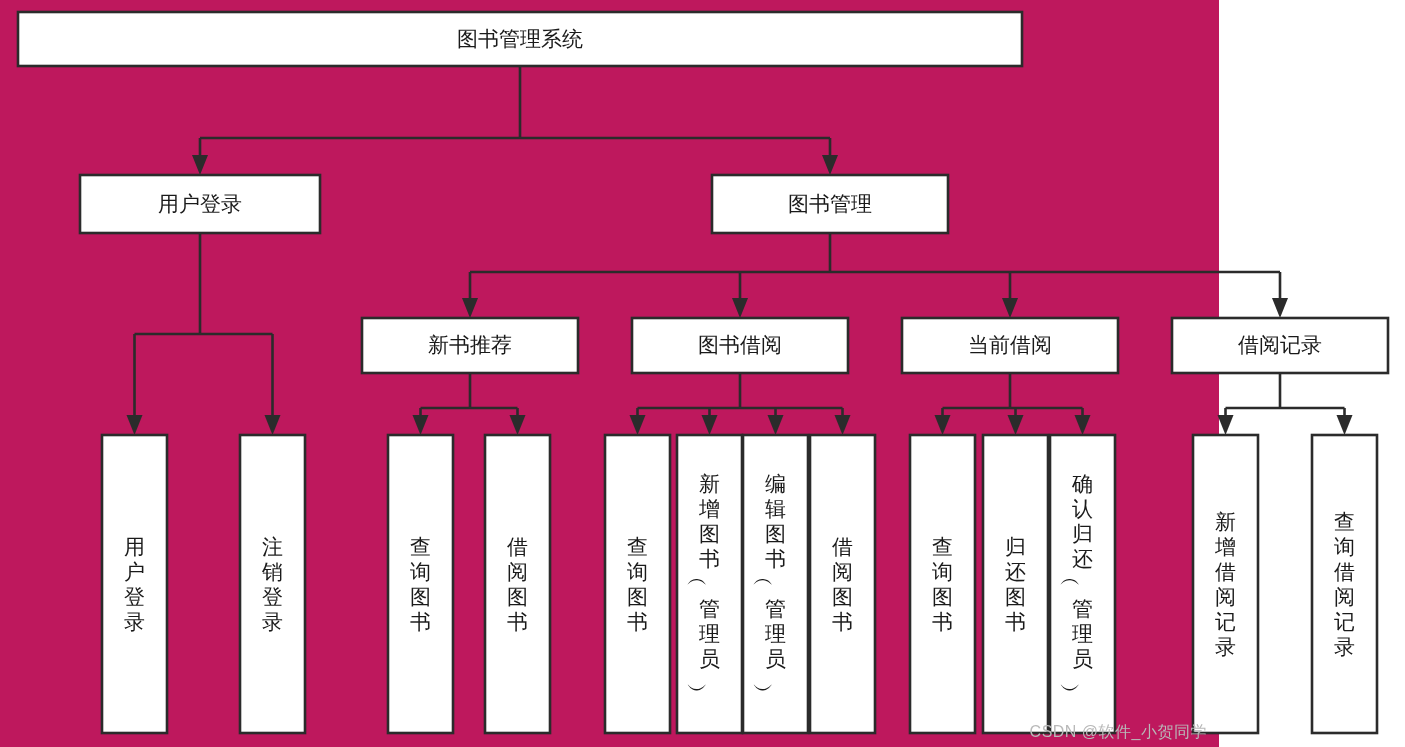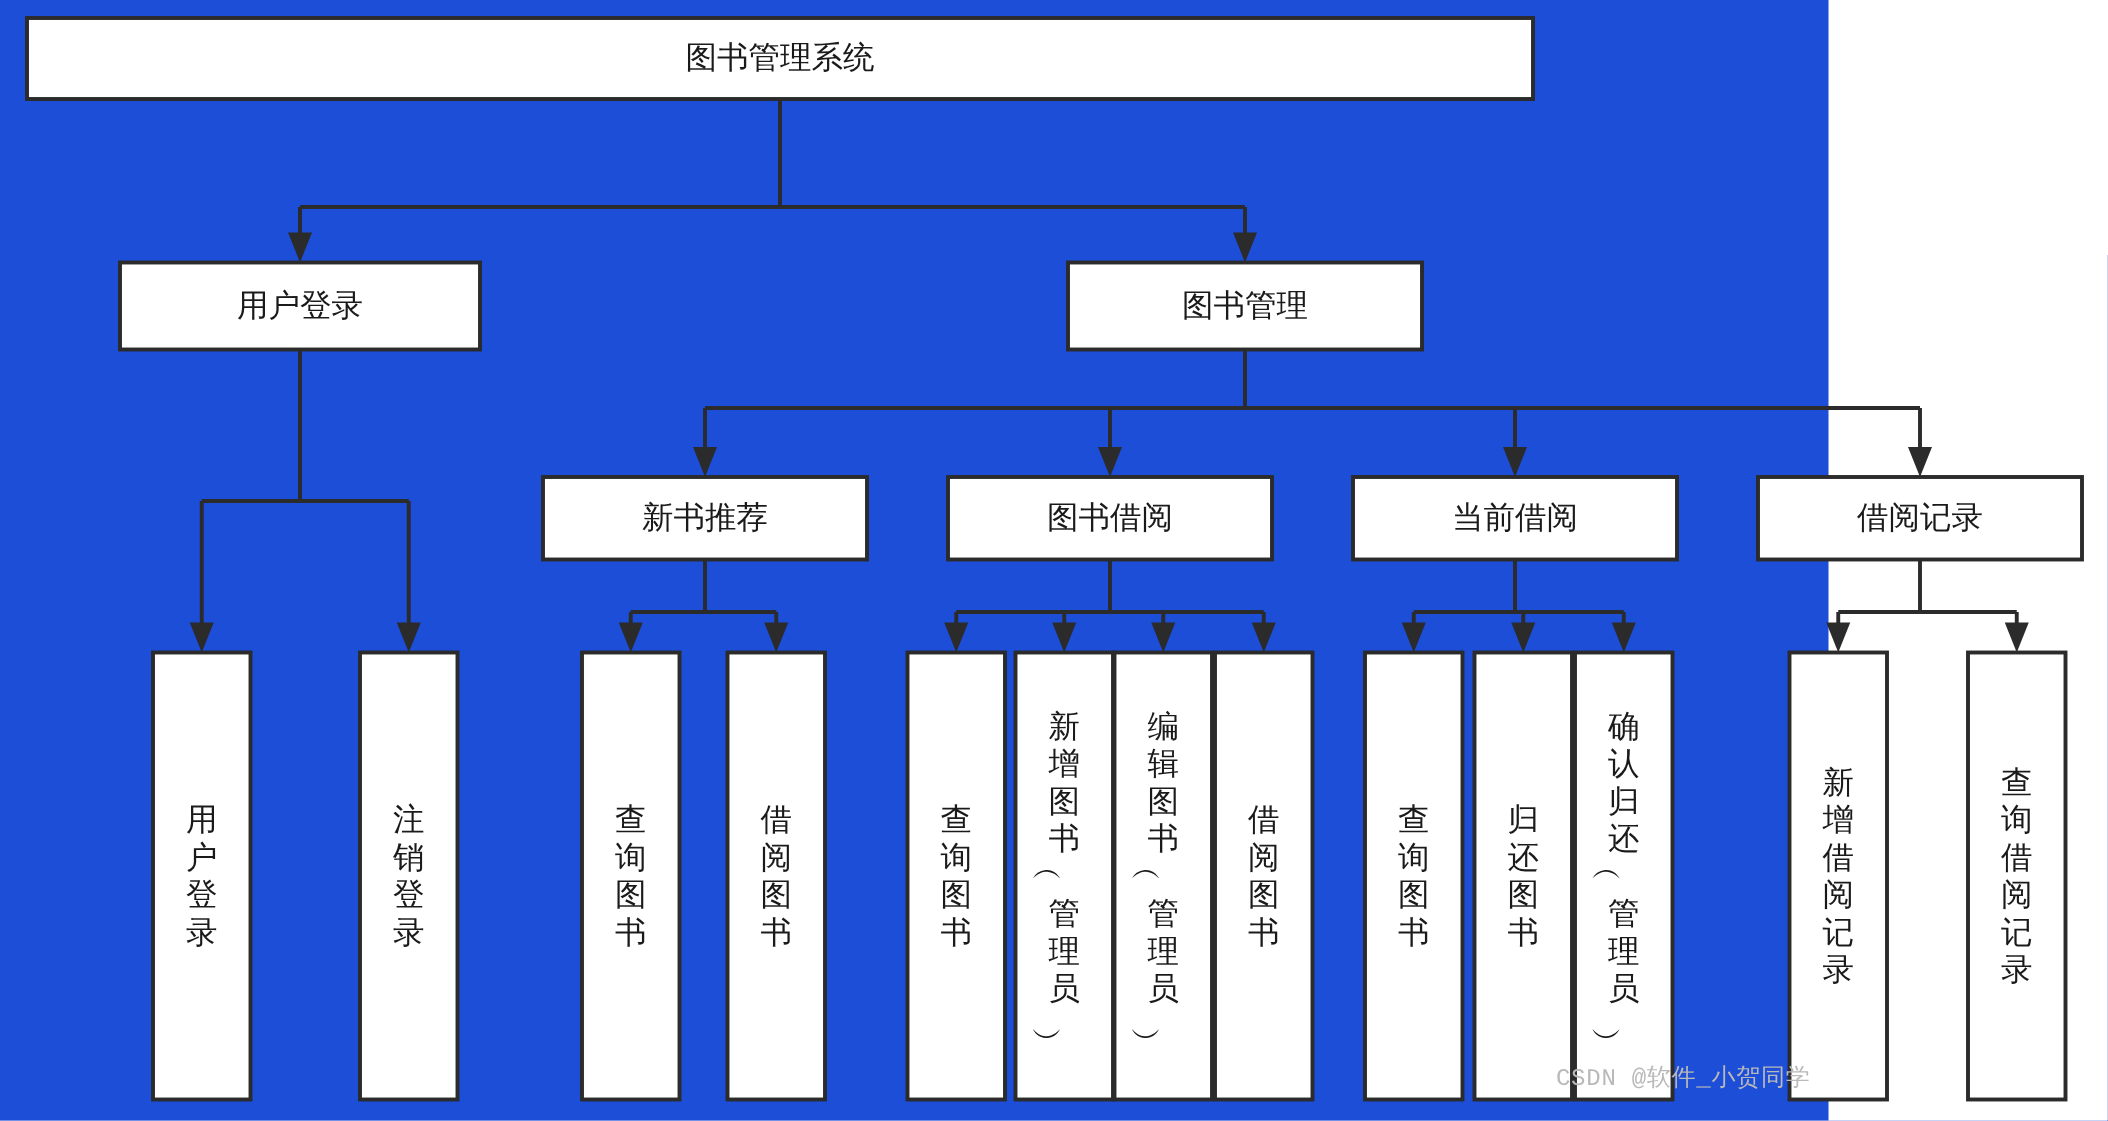--- a/index.html
+++ b/index.html
@@ -11,21 +11,21 @@
   body {
     width: 1405px;
     height: 747px;
     font-family: "Liberation Sans", "DejaVu Sans", sans-serif;
     overflow: hidden;
   }
   #diagram-root {
     position: relative;
     width: 1219px;
     height: 747px;
-    background: #1d4ed8;
+    background: #be185d;
   }
   svg#flow-svg {
     position: absolute;
     top: 0;
     left: 0;
     width: 1405px;
     height: 747px;
     display: block;
   }
   .node-rect {
@@ -55,22 +55,22 @@
   .node-label-v {
     font-family: "Liberation Sans", "DejaVu Sans", sans-serif;
     font-size: 21px;
     fill: #1a1a1a;
     text-anchor: middle;
     white-space: pre;
   }
   .watermark-text {
     position: absolute;
     right: 12px;
-    bottom: 18px;
-    font-family: Liberation Mono, monospace;
+    bottom: 4px;
+    font-family: Liberation Sans, sans-serif;
     font-size: 16px;
     color: #b9b9b9;
     letter-spacing: 0.5px;
     user-select: none;
     pointer-events: none;
     white-space: nowrap;
   }
 </style>
 </head>
 <body>

